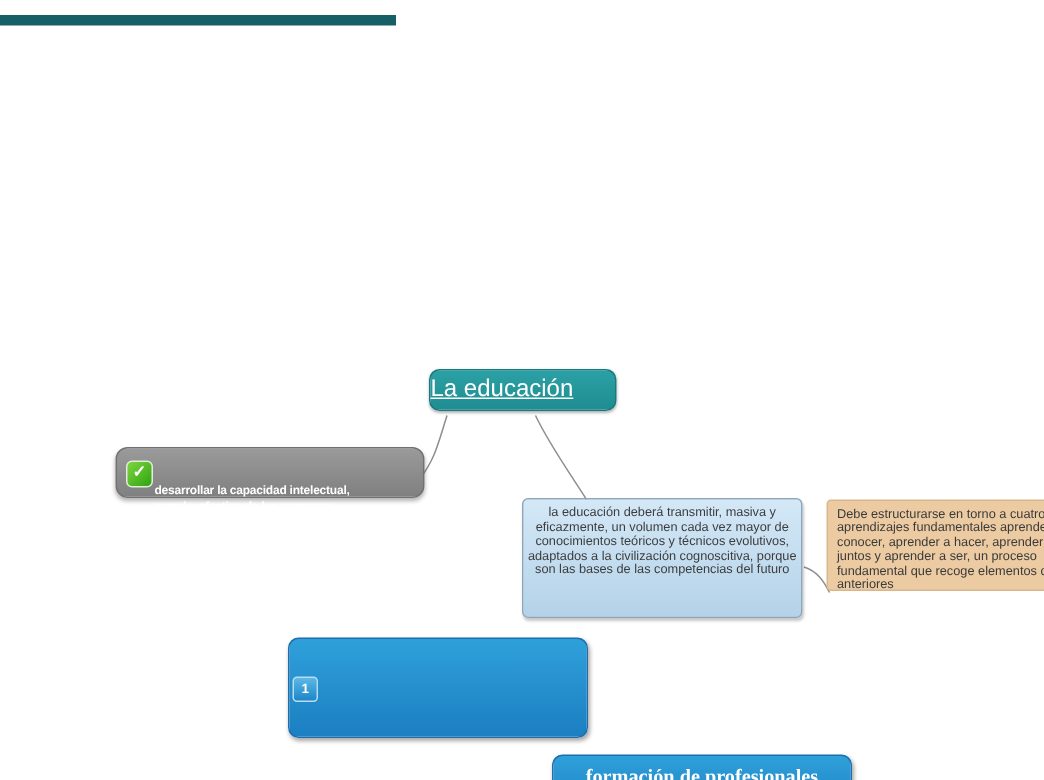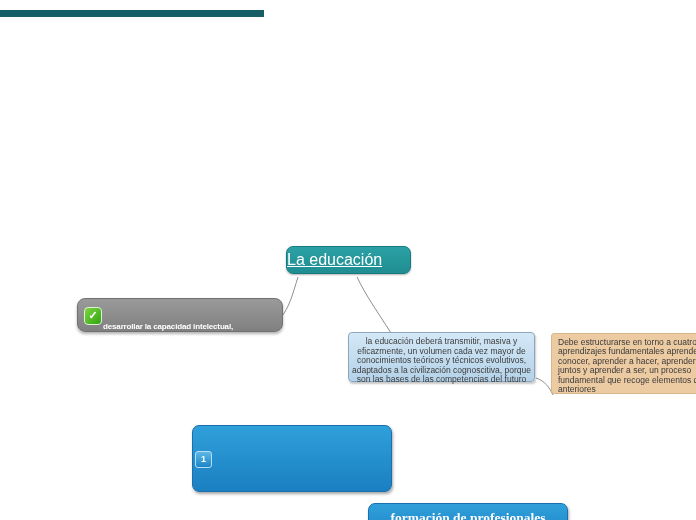--- a/index.html
+++ b/index.html
@@ -36,21 +36,21 @@
     border:1px solid #dff0d5;border-radius:4px;
     color:#fff;font-size:11px;font-weight:bold;text-align:center;line-height:15px;
   }
   .n-gray .lbl{
     position:absolute;left:25px;top:6px;width:145px;
     font-size:8px;font-weight:bold;line-height:11px;letter-spacing:-0.15px;margin-top:16px;
   }
 
   
   .n-lightblue{
-    left:348px;top:332px;width:187px;height:50px;
+    left:348px;top:332px;width:187px;height:80px;
     background:linear-gradient(#d4e8f7,#b4d2e8);
     border:1px solid #8ca7bd;border-radius:4px;
     box-shadow:1px 2px 2px rgba(0,0,0,.22);
     color:#3c3c3c;font-size:8.5px;line-height:9.6px;text-align:center;
     padding:4px 2px;
   }
 
   
   .n-tan{
     left:551px;top:333px;width:180px;height:61px;

